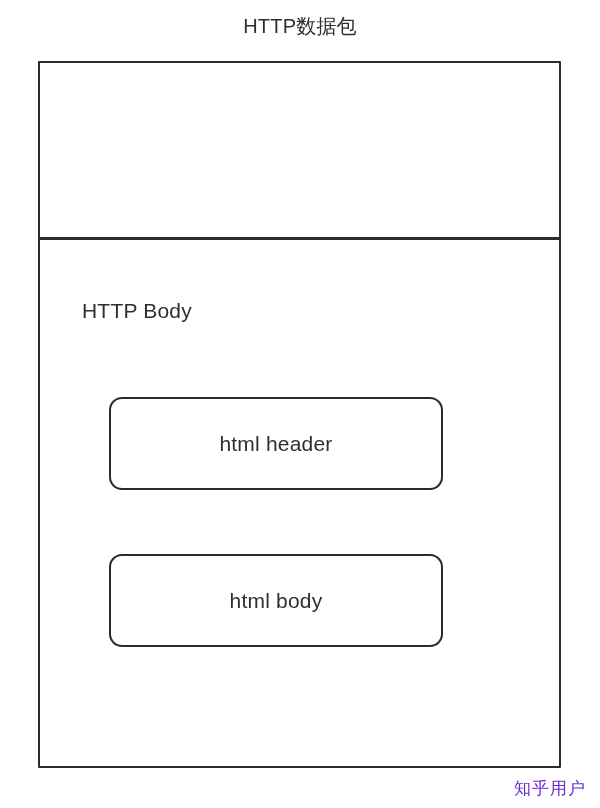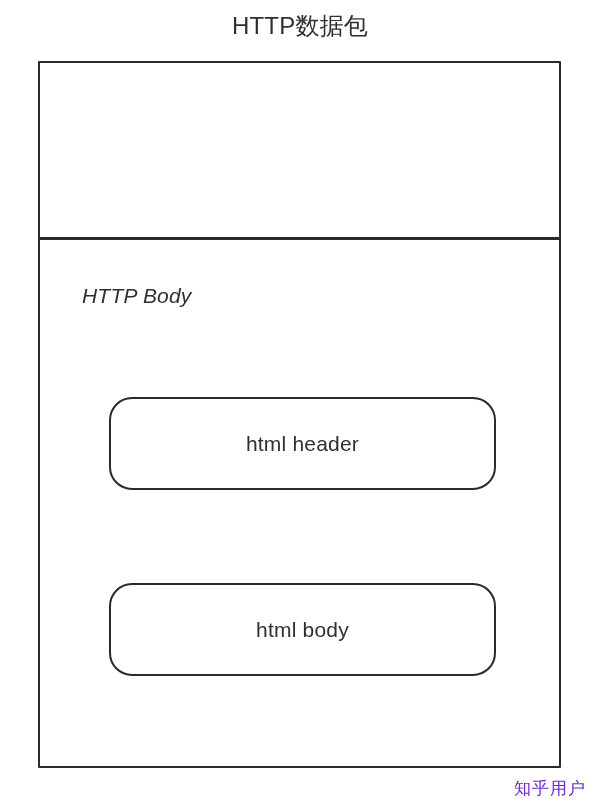--- a/index.html
+++ b/index.html
@@ -22,21 +22,21 @@
     background: #ffffff;
   }
 
   
   .diagram-title {
     position: absolute;
     left: 0;
     top: 13px;
     width: 600px;
     text-align: center;
-    font-size: 24px;
+    font-size: 20px;
     line-height: 26px;
     letter-spacing: 0.2px;
     color: #2f2f2f;
     font-weight: 400;
     white-space: nowrap;
   }
 
   
   .packet-frame {
     position: absolute;
@@ -69,43 +69,42 @@
     font-weight: 400;
     letter-spacing: 0.2px;
     white-space: nowrap;
   }
   .label-http-header {
     left: 82px;
     top: 123px;
   }
   .label-http-body {
     left: 82px;
-    top: 283px;
-    font-style: italic;
+    top: 298px;
   }
 
   
   .inner-block {
     position: absolute;
     left: 109px;
-    width: 387px;
+    width: 334px;
     height: 93px;
     box-sizing: border-box;
     border: 2.5px solid #2b2b2b;
-    border-radius: 23px;
+    border-radius: 13px;
     background: #ffffff;
     display: flex;
     align-items: center;
     justify-content: center;
   }
   .block-html-header {
     top: 397px;
   }
   .block-html-body {
-    top: 583px;
+    top: 554px;
   }
   .inner-block-label {
     font-size: 21px;
     line-height: 25px;
     color: #2f2f2f;
     font-weight: 400;
     letter-spacing: 0.2px;
     white-space: nowrap;
   }
 

